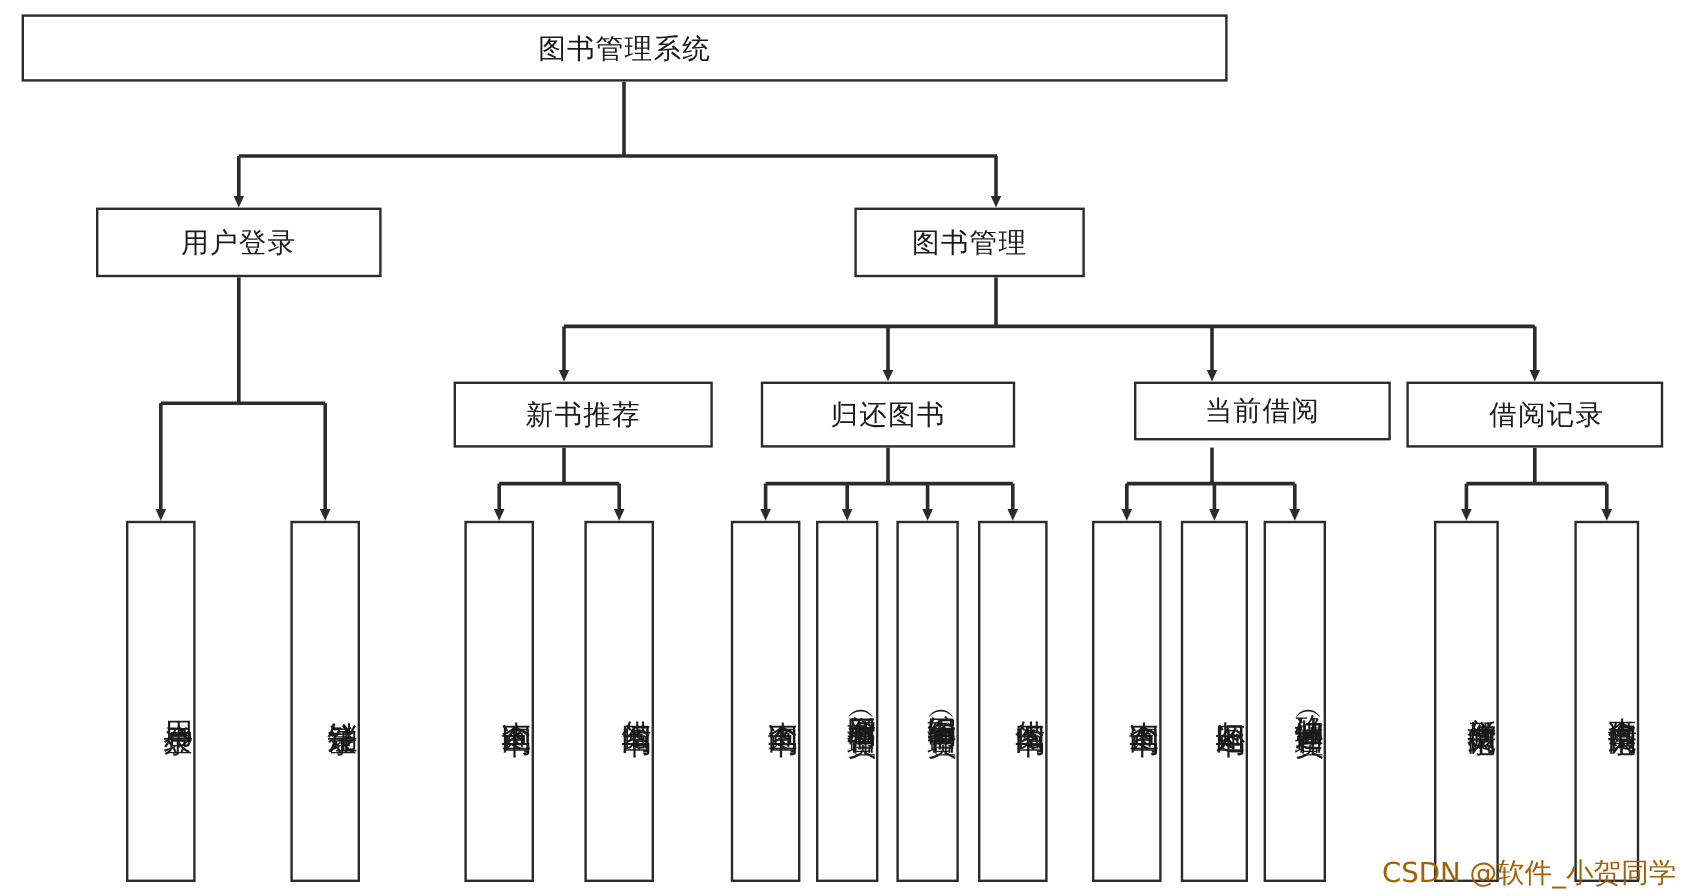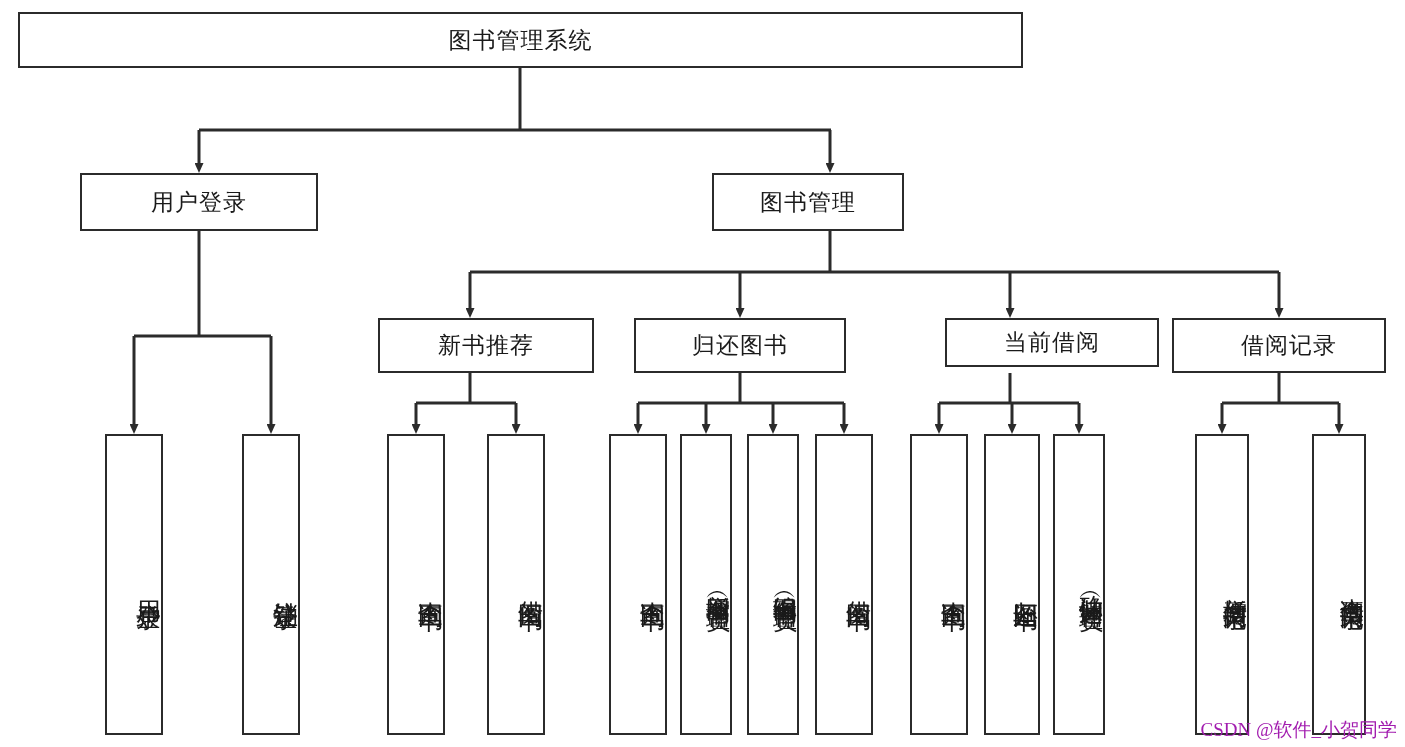--- a/index.html
+++ b/index.html
@@ -49,25 +49,24 @@
   }
   .node.vert .vtext {
     writing-mode: vertical-rl;
     text-orientation: upright;
     white-space: nowrap;
   }
   #watermark {
     position: absolute;
     right: 8px;
     bottom: 4px;
-    font-size: 19px;
-    color: #a21caf;
+    font-size: 23px;
+    color: #a16207;
     white-space: nowrap;
     pointer-events: none;
-    font-family: Liberation Serif, serif;
   }
 </style>
 </head>
 <body>
 
 <div id="canvas">
 
   <svg id="svg-layer" viewBox="0 0 1405 747" xmlns="http://www.w3.org/2000/svg">
     <defs>
       <marker id="arrow" markerWidth="10" markerHeight="9" refX="1" refY="4.5" orient="auto" markerUnits="userSpaceOnUse">

